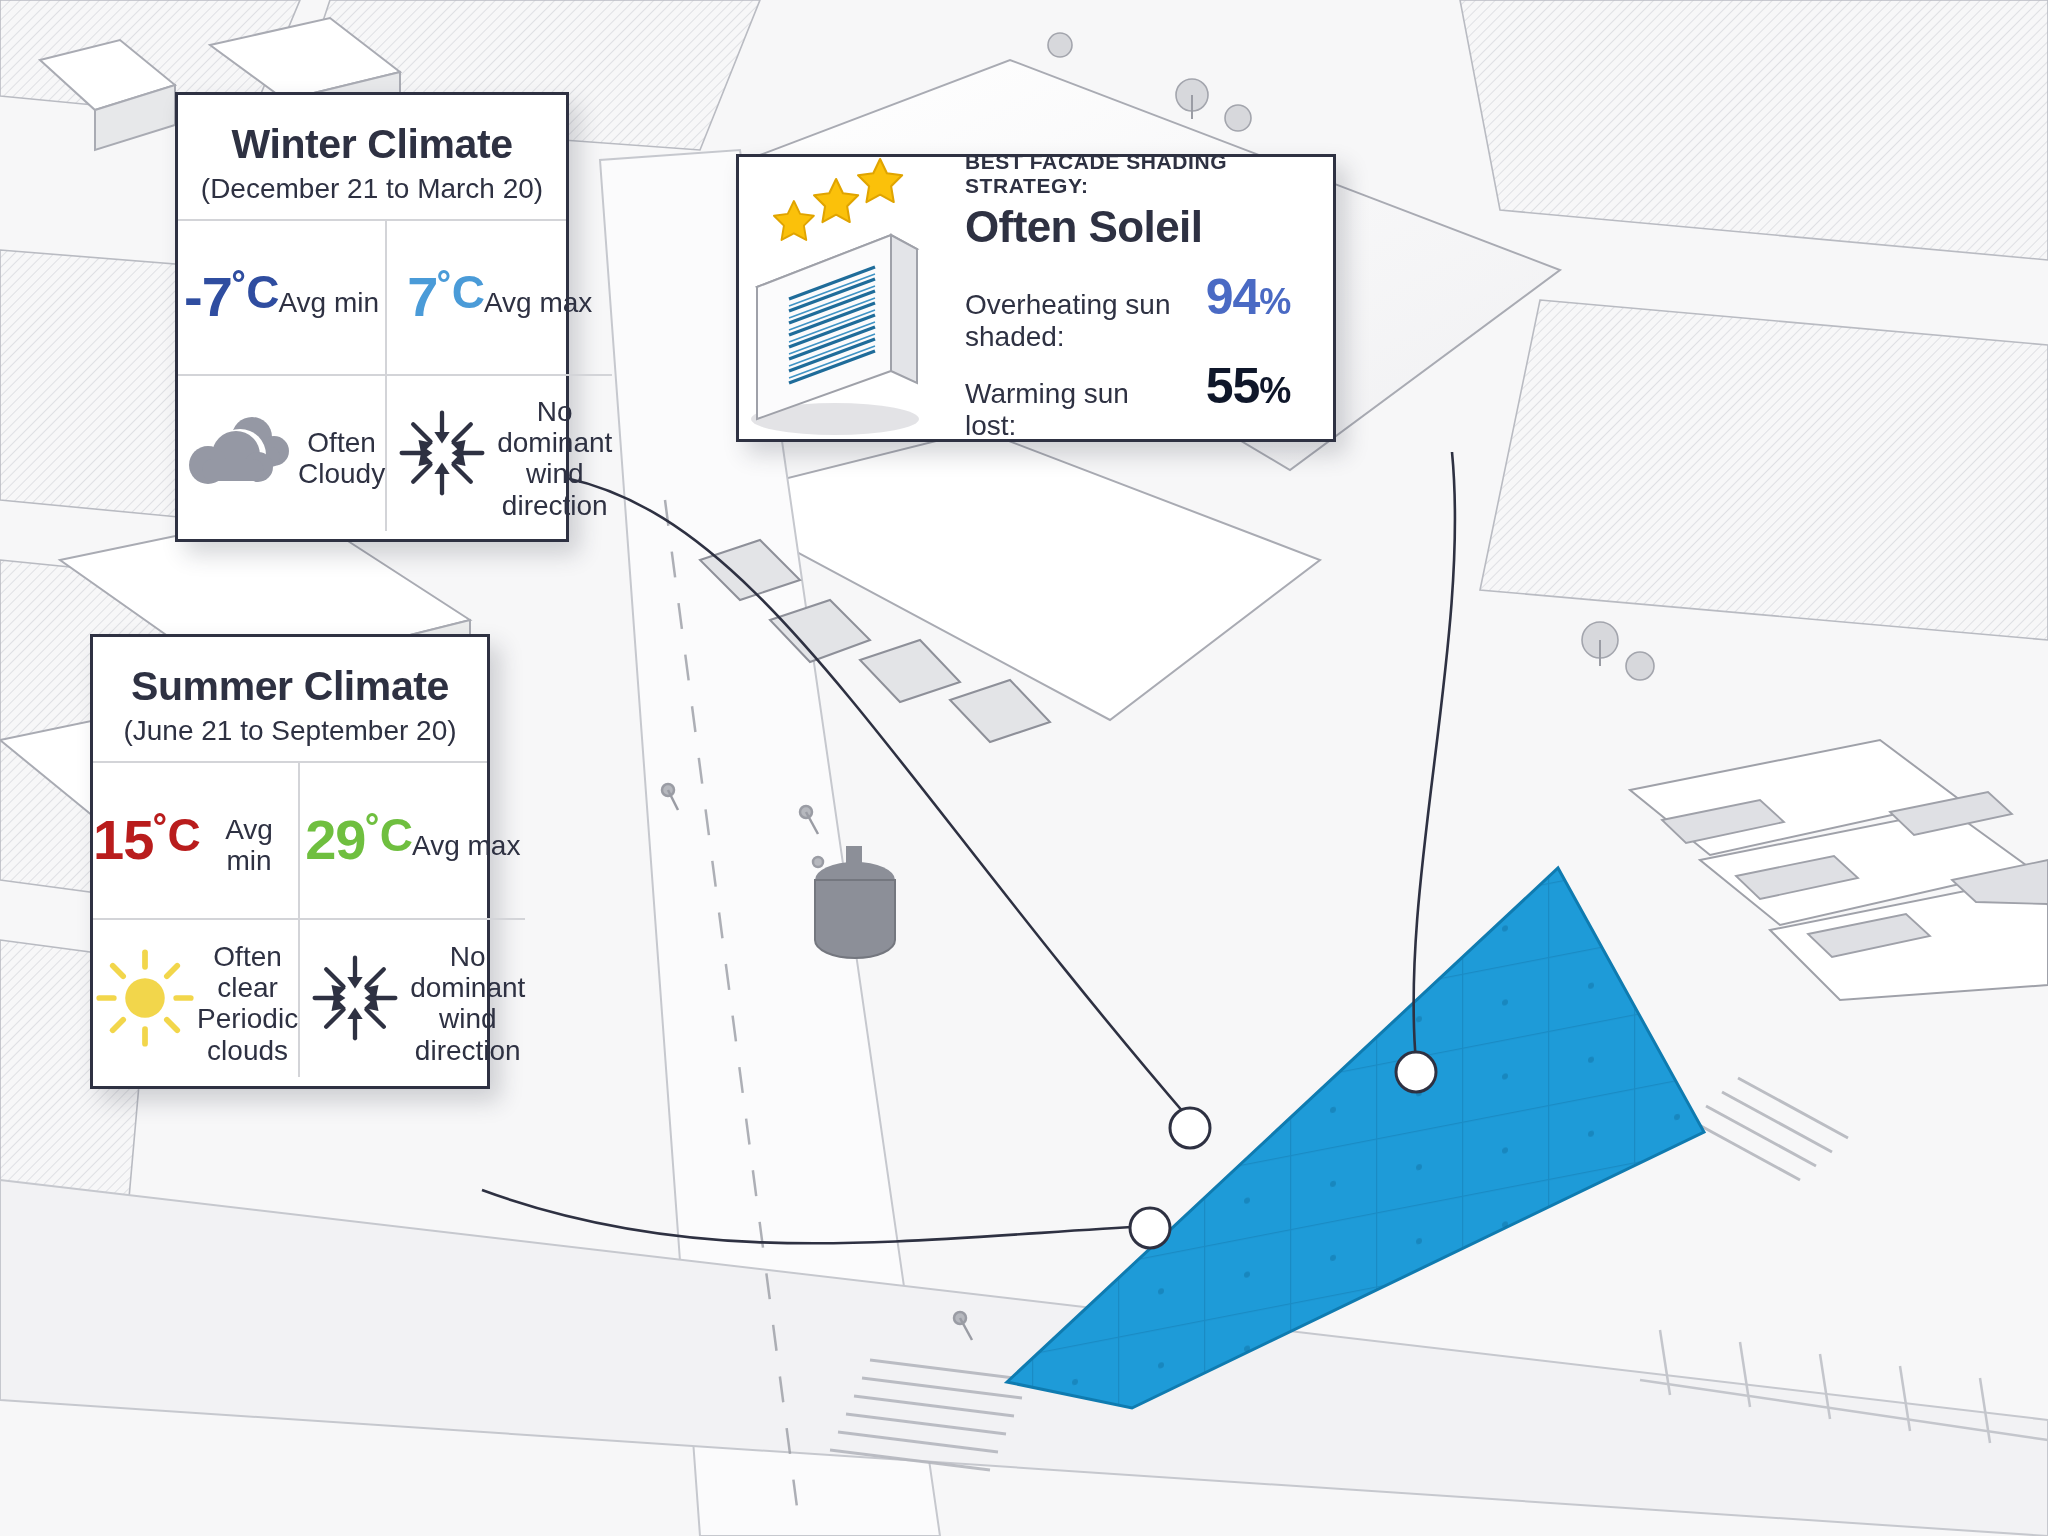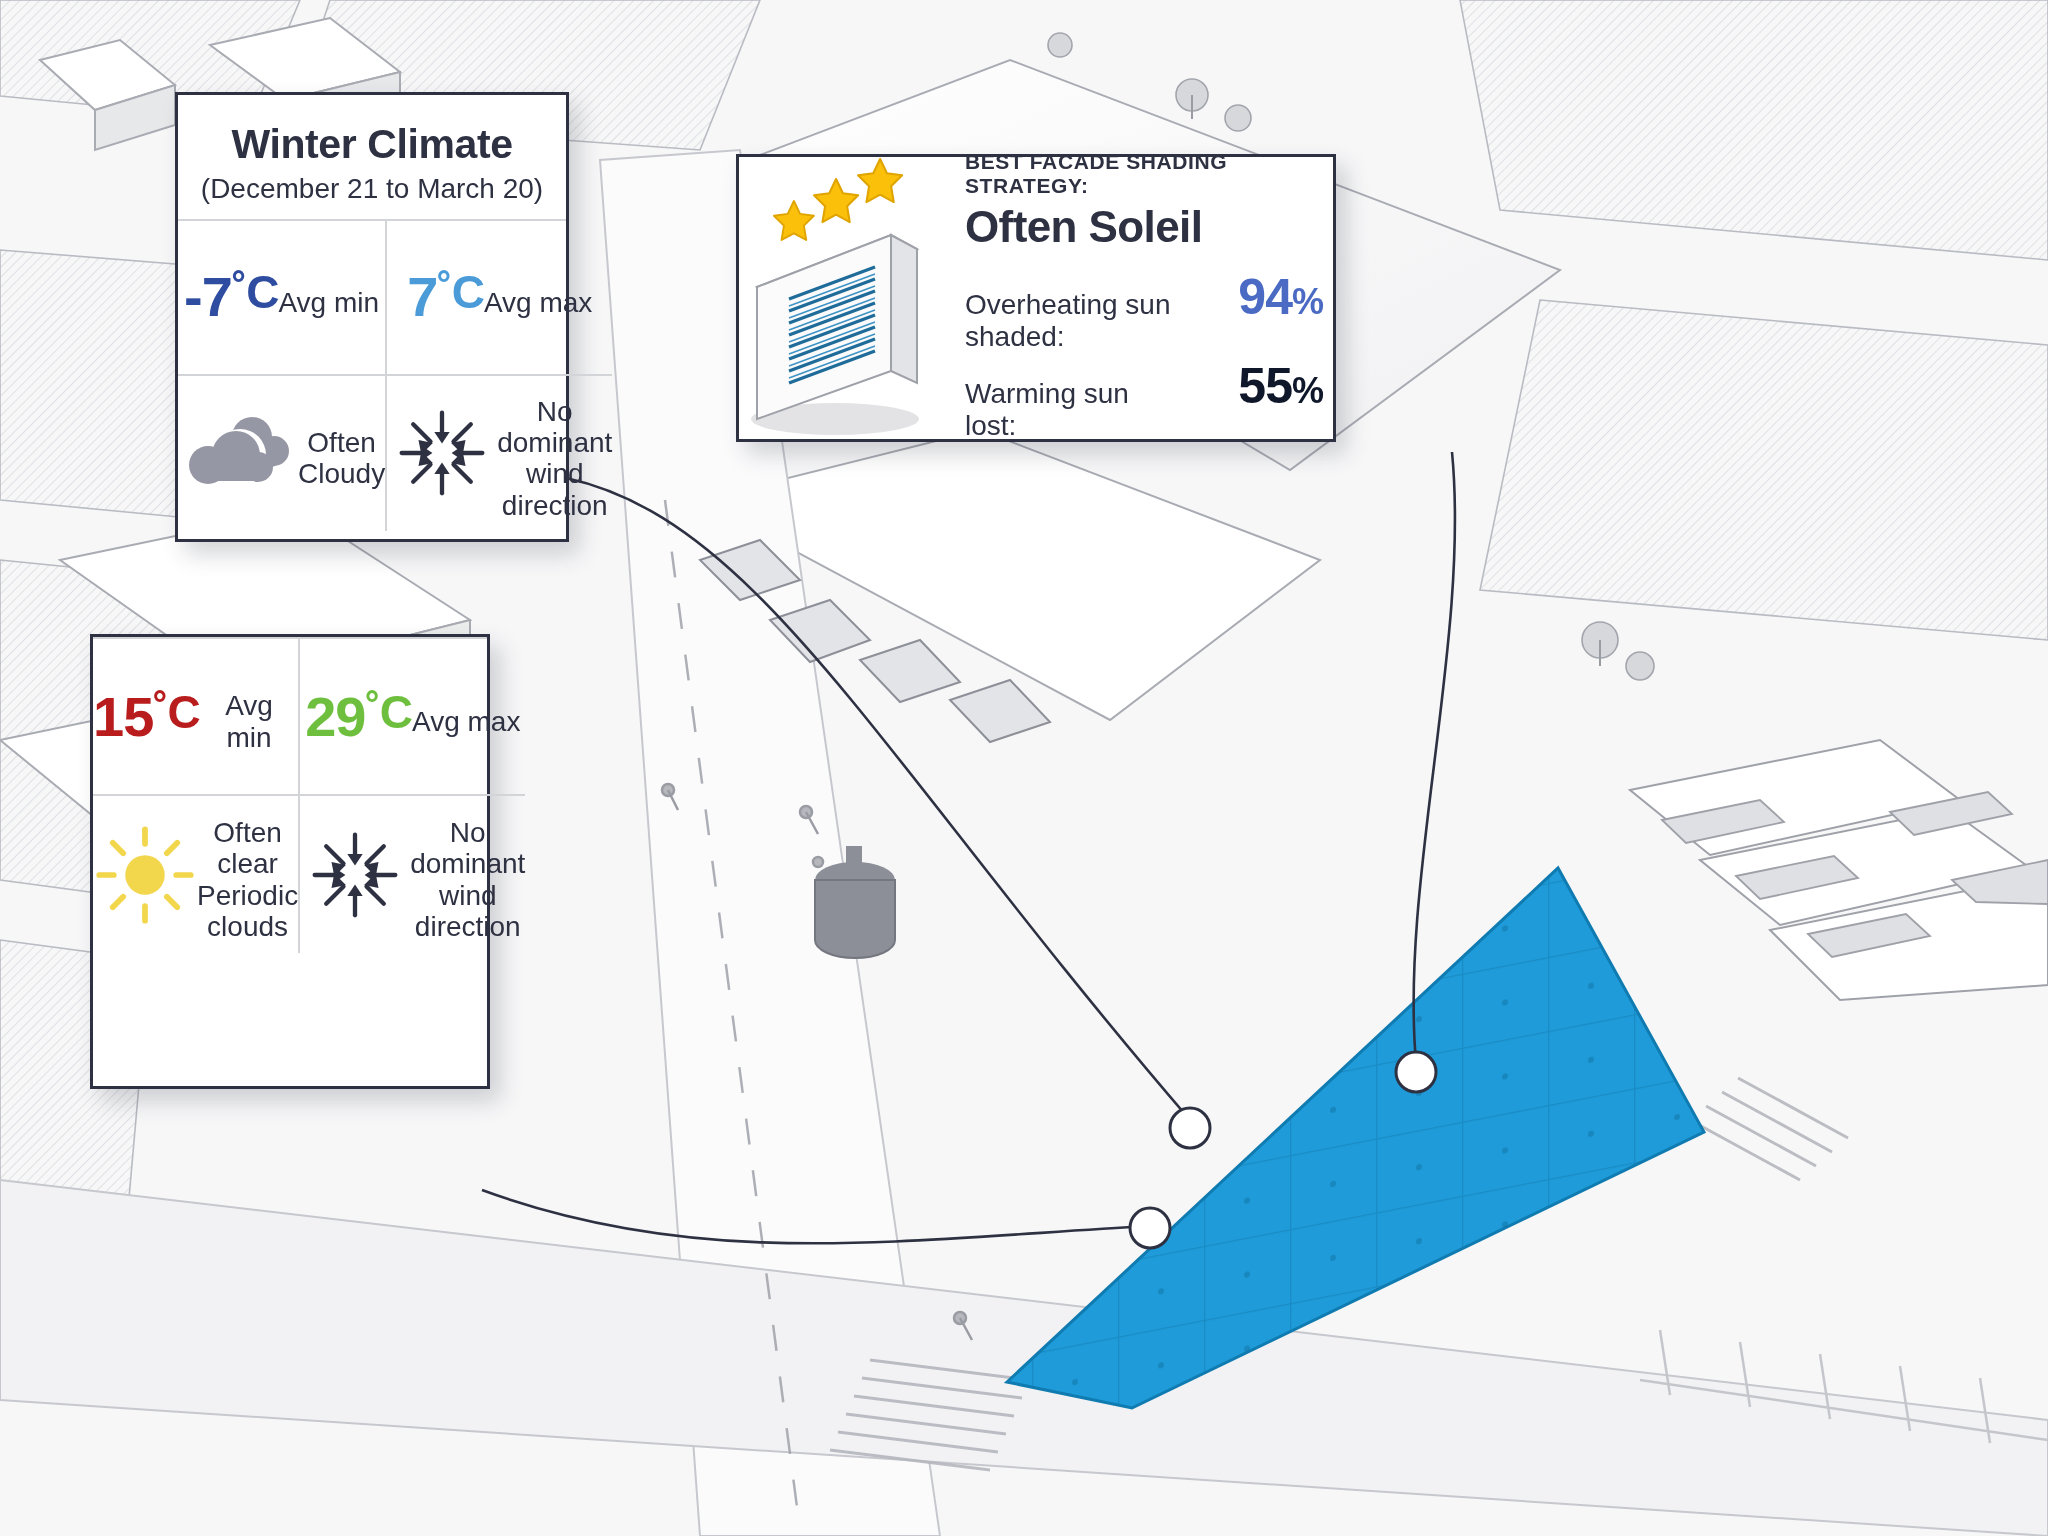--- a/index.html
+++ b/index.html
@@ -66,21 +66,21 @@
     font-size:21px;font-weight:700;letter-spacing:.6px;color:#2e3142;
     margin:0 0 4px 0;
   }
   .strategy-name{
     font-size:44px;font-weight:700;color:#2e3142;margin:0 0 16px 0;letter-spacing:-.6px;
   }
   .stat-row{display:flex;align-items:baseline;margin-bottom:4px;}
   .stat-label{font-size:28px;color:#2e3142;flex:1;}
   .stat-value{
     font-size:50px;font-weight:700;letter-spacing:-1px;
-    min-width:150px;text-align:right;
+    min-width:150px;text-align:center;
   }
   .stat-value .pct{font-size:36px;}
 </style>
 </head>
 <body>
 
 <div id="stage">
 
   <div class="basemap">
     <svg viewBox="0 0 2048 1536" xmlns="http://www.w3.org/2000/svg">
@@ -300,20 +300,24 @@
             </g>
           </svg>
         </div>
         <div class="cap">No dominant
 wind direction</div>
       </div>
     </div>
   </div>
 
   <div class="card" id="summer-card">
+    <div class="card-head">
+      <p class="card-title">Summer Climate</p>
+      <p class="card-sub">(June 21 to September 20)</p>
+    </div>
     <div class="grid2">
 
       <div class="cell">
         <div class="temp" id="s-min-temp" style="color: #b91c1c;">
           <span>15</span><span class="deg">˚C</span>
         </div>
         <div class="cap">Avg min</div>
       </div>
 
       <div class="cell">

